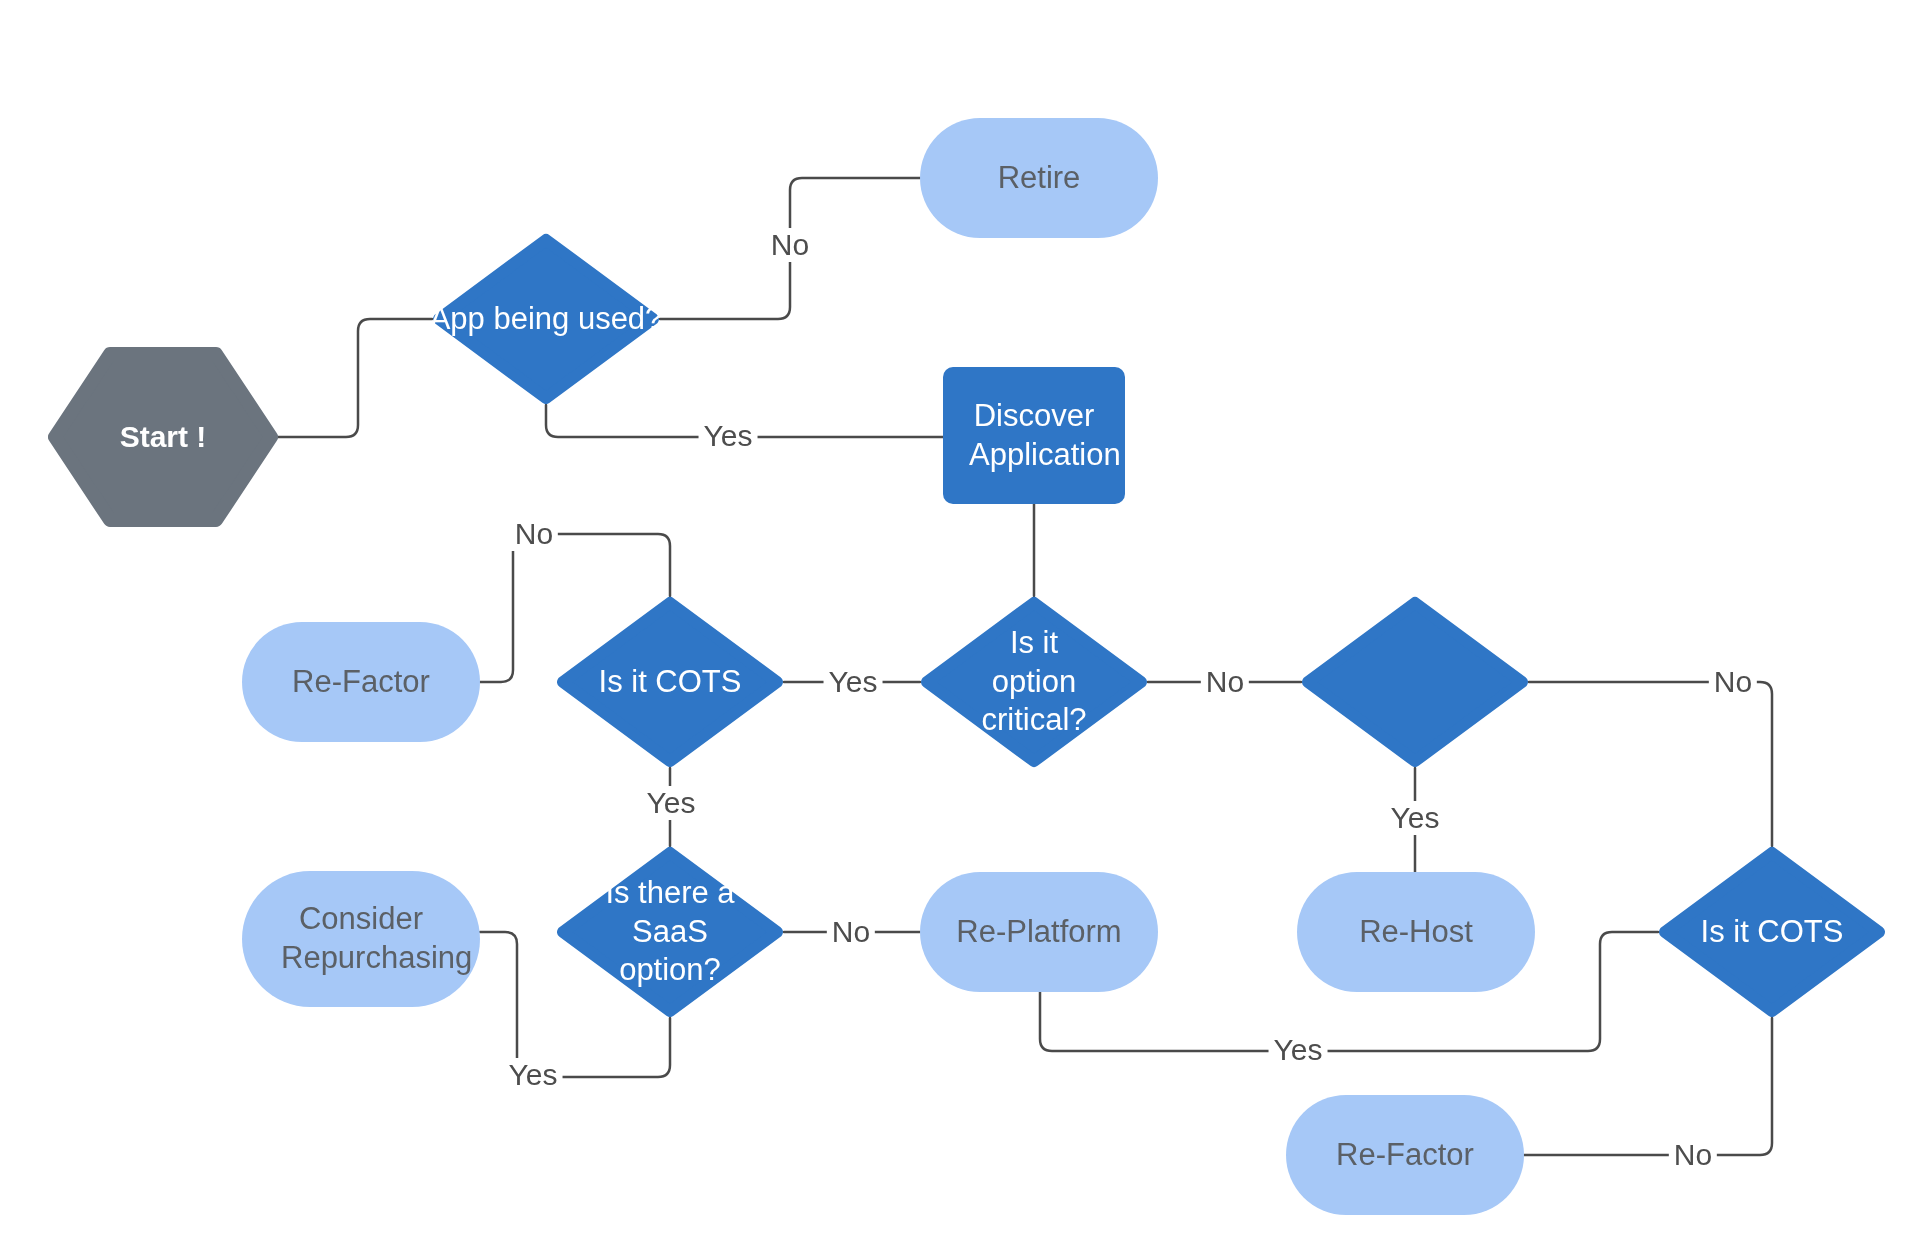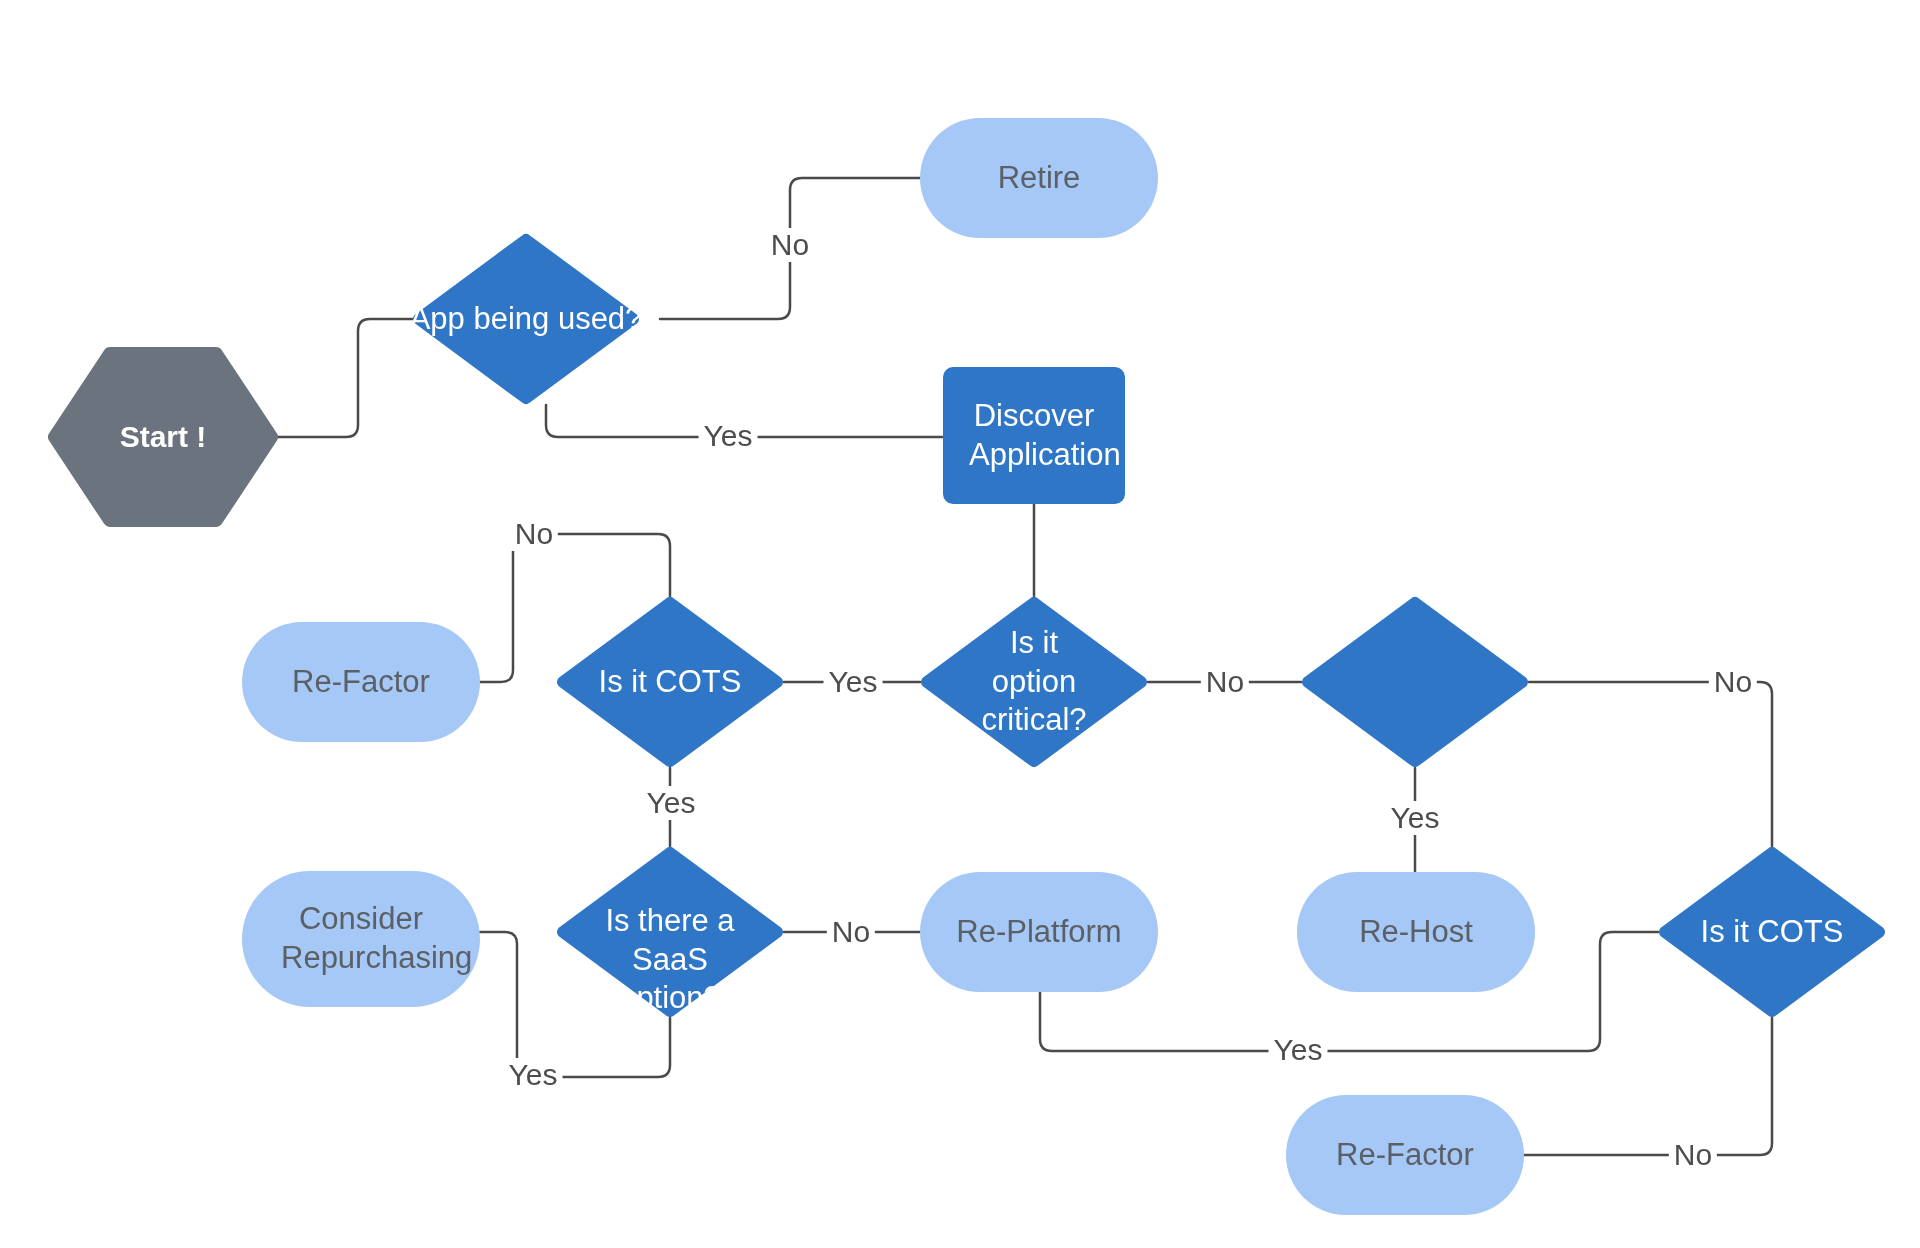--- a/index.html
+++ b/index.html
@@ -56,21 +56,21 @@
     <path d="M 1772 1018 L 1772 1143 Q 1772 1155 1760 1155 L 1524 1155"></path>
   </svg>
 
   <div class="node hexagon" style="left:48px; top:347px; width:230px; height:180px;">
     <svg class="shape" viewBox="0 0 230 180">
       <polygon points="7,90 62,7 168,7 223,90 168,173 62,173"></polygon>
     </svg>
     <span class="txt">Start !</span>
   </div>
 
-  <div class="node decision nowrap" style="left:412px; top:233px; width:228px; height:172px;">
+  <div class="node decision nowrap" style="left:432px; top:233px; width:228px; height:172px;">
     <svg class="shape" viewBox="0 0 228 172">
       <polygon points="114,7 221,86 114,165 7,86"></polygon>
     </svg>
     <span class="txt">App being used?</span>
   </div>
 
   <div class="node terminator" style="left:920px; top:118px; width:238px; height:120px;">
     <span class="txt">Retire</span>
   </div>
 
@@ -99,21 +99,21 @@
   </div>
 
   <div class="node terminator" style="left:242px; top:622px; width:238px; height:120px;">
     <span class="txt">Re-Factor</span>
   </div>
 
   <div class="node terminator" style="left:242px; top:871px; width:238px; height:136px;">
     <span class="txt" style="width:160px;">Consider Repurchasing</span>
   </div>
 
-  <div class="node decision" style="left:556px; top:846px; width:228px; height:172px;align-items:flex-end;">
+  <div class="node decision" style="left:556px; top:846px; width:228px; height:172px;">
     <svg class="shape" viewBox="0 0 228 172">
       <polygon points="114,7 221,86 114,165 7,86"></polygon>
     </svg>
     <span class="txt" style="width:170px;">Is there a SaaS option?</span>
   </div>
 
   <div class="node terminator" style="left:920px; top:872px; width:238px; height:120px;">
     <span class="txt">Re-Platform</span>
   </div>
 

